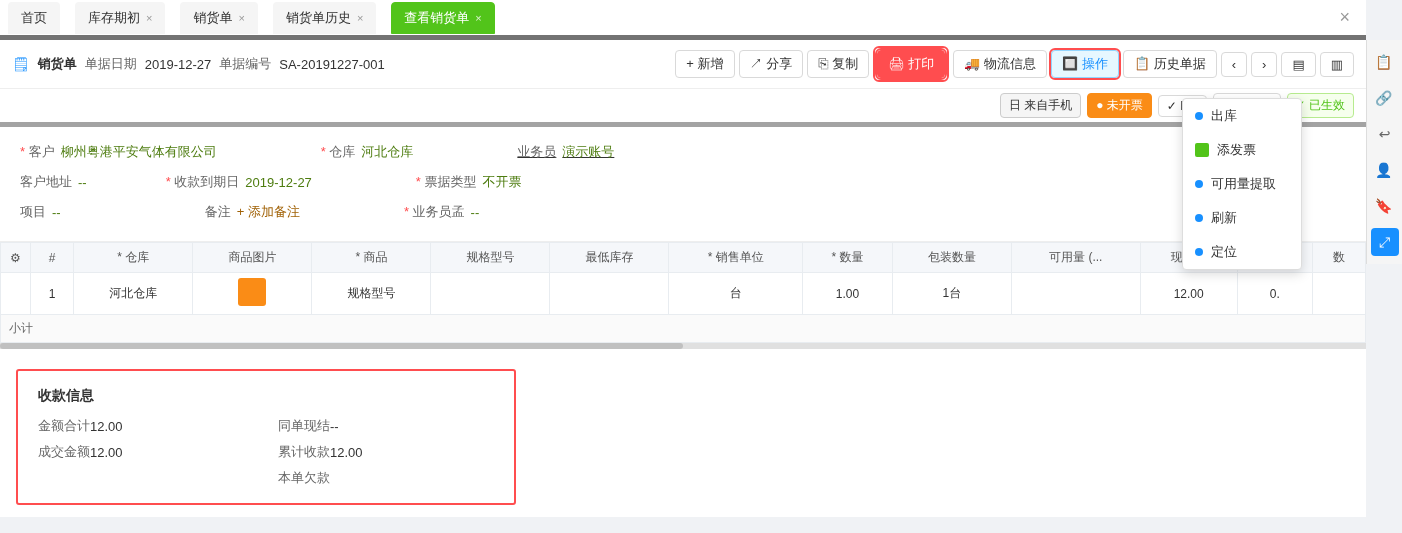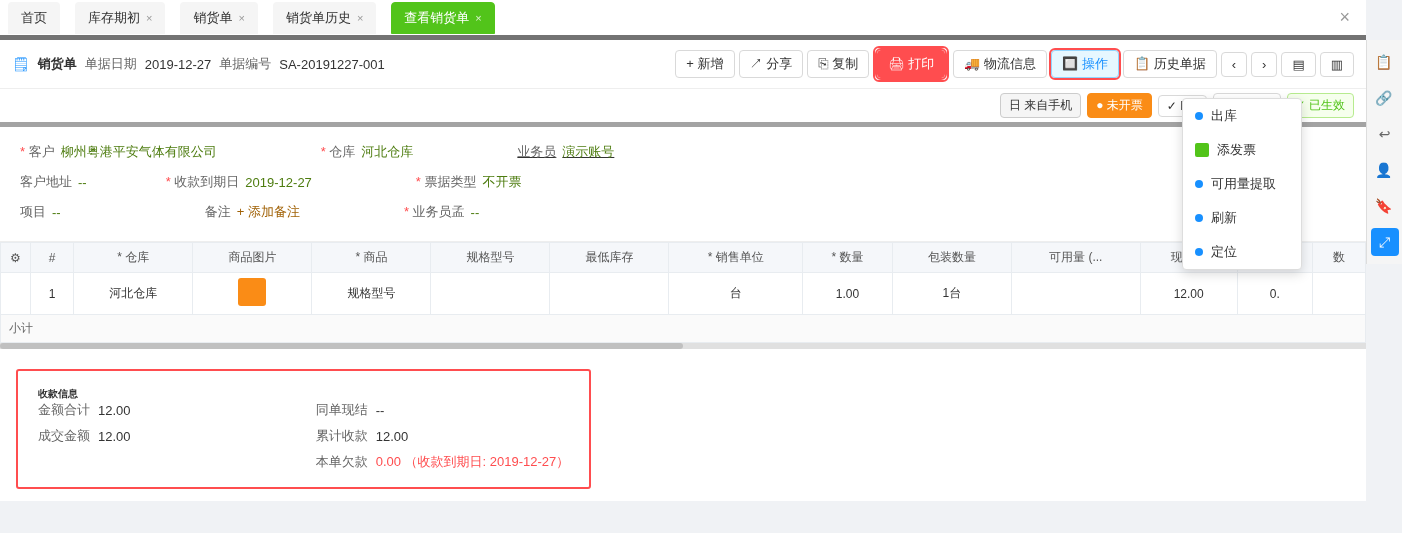--- a/index.html
+++ b/index.html
@@ -80,23 +80,23 @@
     }
     td.subtotal { background: #fafafa; color: #666; }
     .th-gear { width: 30px; }
     .product-img { width: 28px; height: 28px; background: #fa8c16; border-radius: 3px; display: inline-block; }
 
     
     .payment-section {
       background: #fff; padding: 16px 20px; margin-top: 8px;
       border: 2px solid #ff4d4f; display: inline-block; min-width: 520px; margin-left: 8px;
     }
-    .payment-title { font-weight: bold; font-size: 10px; }
+    .payment-title { font-weight: bold; font-size: 14px; margin-bottom: 12px; }
     .payment-grid { display: grid; grid-template-columns: 1fr 1fr; gap: 8px 24px; }
-    .payment-row { display: flex; align-items: center; gap: 8px; }
+    .payment-row { display: flex; align-items: center; }
     .payment-label { color: #666; white-space: nowrap; }
     .payment-value { color: #333; }
     .payment-value.red { color: #ff4d4f; }
 
     
     .right-sidebar {
       position: fixed; right: 0; top: 40px; width: 36px; background: #f5f5f5;
       border-left: 1px solid #ddd; display: flex; flex-direction: column; align-items: center;
       padding: 8px 0; gap: 8px;
     }
@@ -306,24 +306,20 @@
         <div class="payment-row">
           <span class="payment-label">成交金额</span>
           <span class="payment-value">12.00</span>
         </div>
         <div class="payment-row">
           <span class="payment-label">累计收款</span>
           <span class="payment-value">12.00</span>
         </div>
         <div class="payment-row" style="grid-column: 2;">
           <span class="payment-label">本单欠款</span>
-          <span class="payment-value red">
-            <span>0.00</span>
-            <span style="color:#ff4d4f;">（收款到期日: 2019-12-27）</span>
-          </span>
         </div>
       </div>
     </div>
   </div>
 </div>
 
 <div class="dropdown-menu">
   <div class="dropdown-item">
     <span class="dot blue"></span>
     <span>出库</span>

